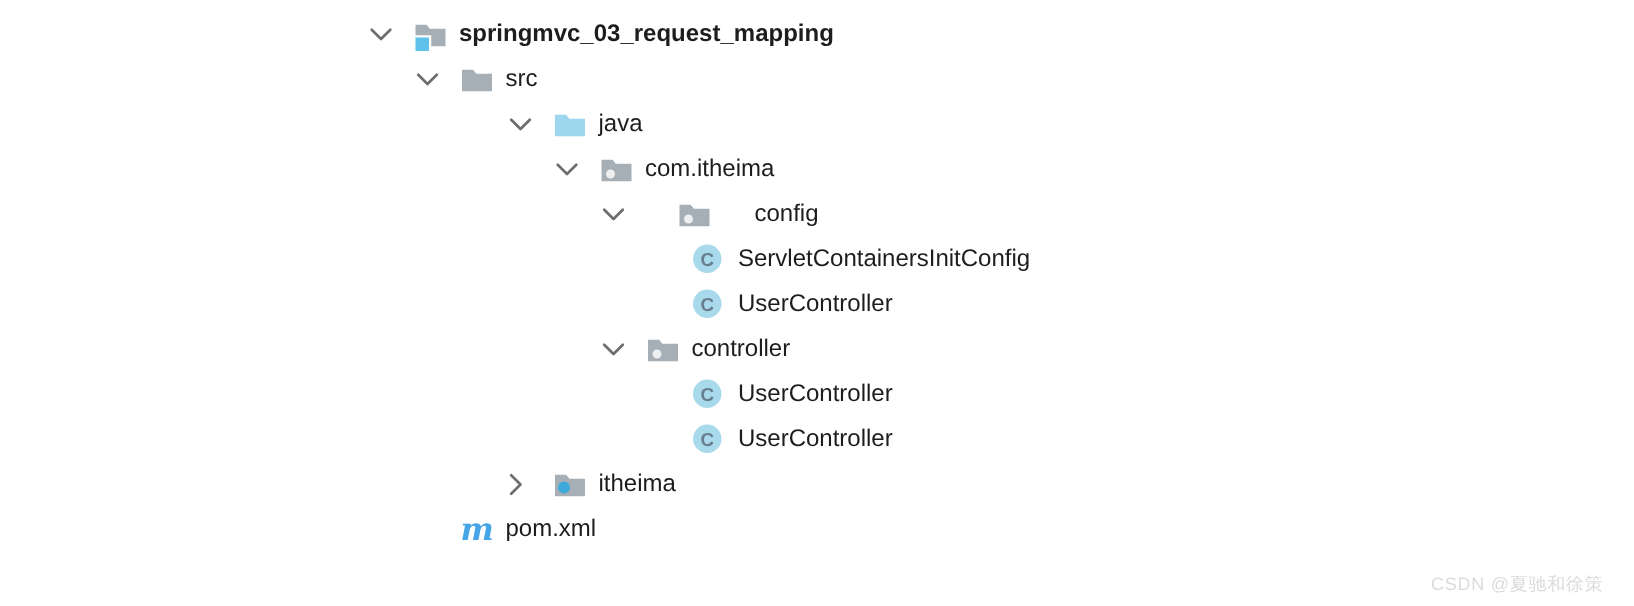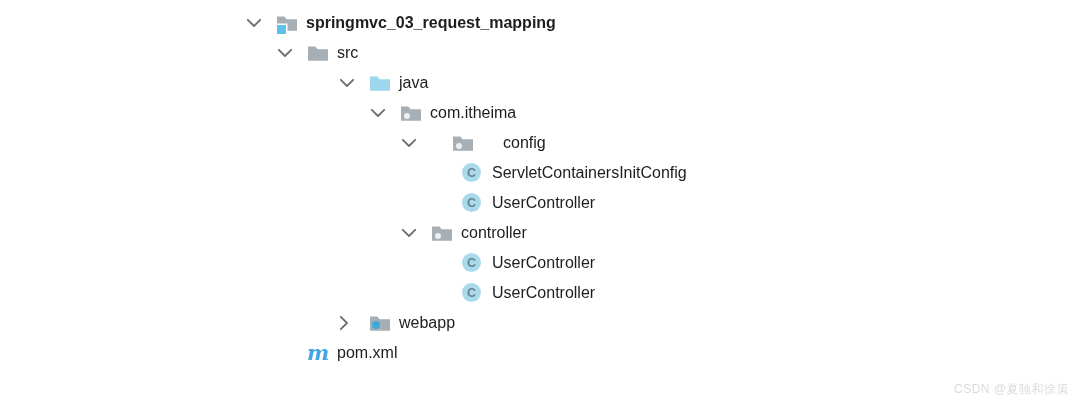--- a/index.html
+++ b/index.html
@@ -215,21 +215,21 @@
         <svg width="10" height="16" viewBox="0 0 10 16">
           <polyline points="1.8,1.8 8,8 1.8,14.2" fill="none" style="stroke:var(--c-chev)" stroke-width="1.8" stroke-linecap="round" stroke-linejoin="round"></polyline>
         </svg>
       </span>
       <span class="icon">
         <svg width="22" height="18" viewBox="0 0 22 18">
           <path d="M1 2.5 H8.4 L10.6 5.2 H21 V16.8 H1 Z" style="fill:var(--c-folder)"></path>
         </svg>
         <i class="wdot"></i>
       </span>
-      <span class="label">webapp</span>
+      <span class="label">itheima</span>
     </div>
     <div class="row" style="padding-left: 31px; height: 30px;">
       <span class="chev"></span>
       <span class="icon">
         <i class="mglyph">m</i>
       </span>
       <span class="label">pom.xml</span>
     </div>
   </div>
 

